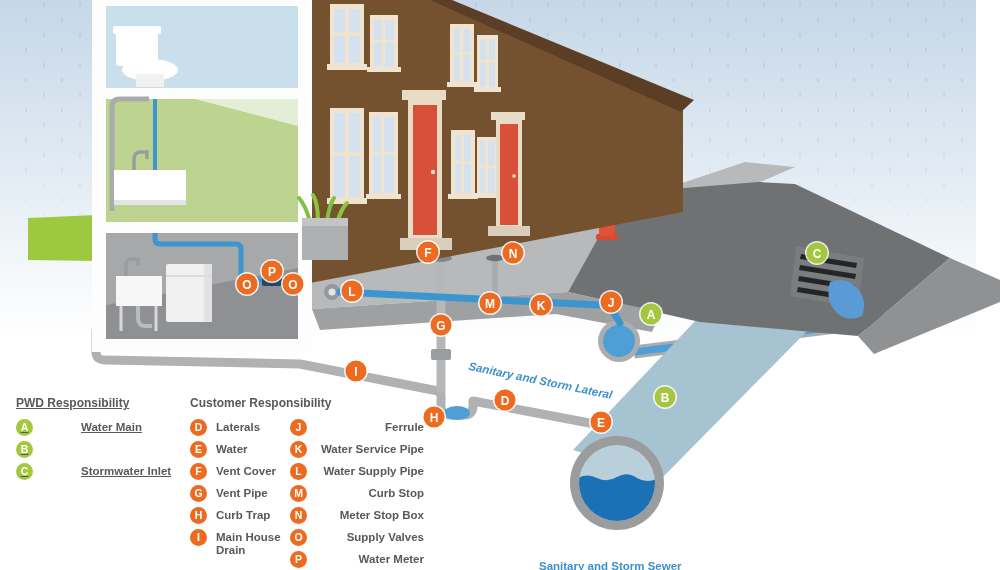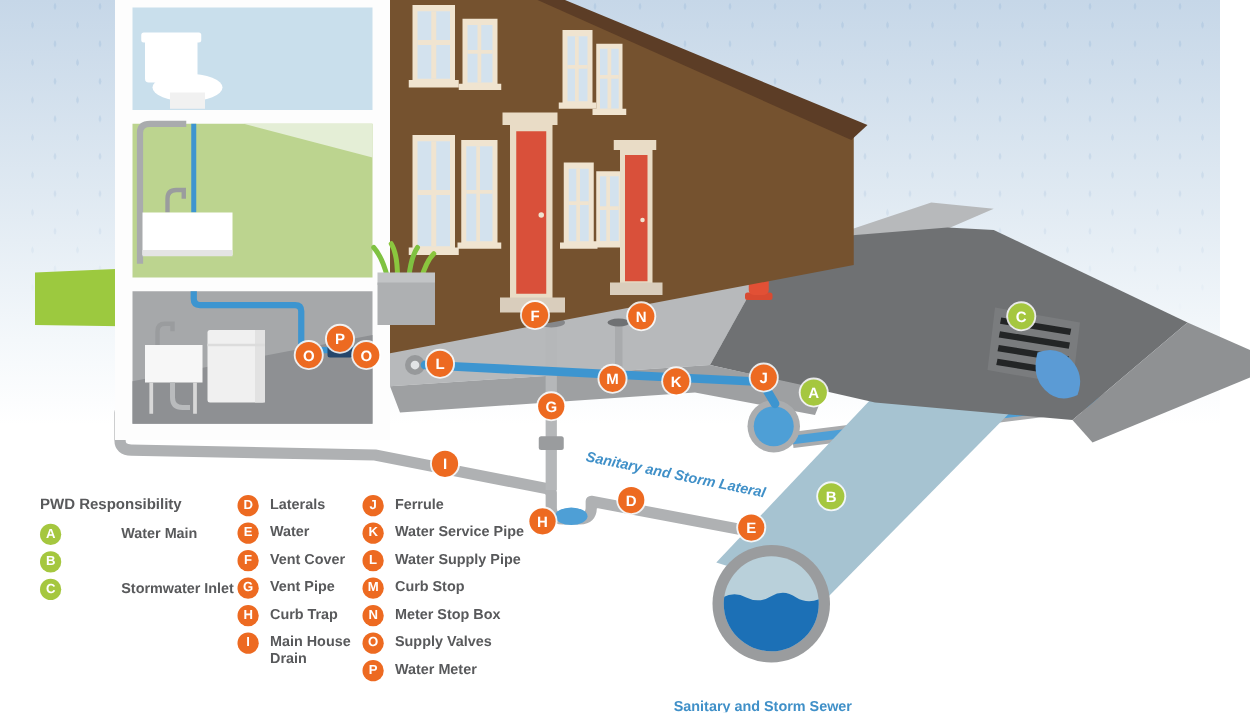--- a/index.html
+++ b/index.html
@@ -22,28 +22,28 @@
   
   .legend{position:absolute;color:var(--text,#58595B);z-index:25;}
   .legend .ltitle{font-size:12px;font-weight:bold;margin-bottom:9px;}
   .leg-item{display:flex;align-items:flex-start;margin-bottom:5px;}
   .leg-badge{flex:0 0 17px;width:17px;height:17px;border-radius:50%;color:#fff;
              font-size:10.5px;font-weight:bold;display:flex;align-items:center;
              justify-content:center;line-height:1;margin-right:9px;}
   .leg-badge.green{background:var(--green,#A5C73F);}
   .leg-badge.orange{background:var(--orange,#ED6A21);}
   .leg-label{font-size:11.5px;font-weight:bold;line-height:13px;padding-top:2px;}
-  #legend-pwd{left:32px;top:396px;width:160px;}
+  #legend-pwd{left:16px;top:396px;width:160px;text-decoration:underline;}
   #legend-pwd .leg-label{width:116px;margin-left:39px;}
   #legend-customer{left:190px;top:396px;}
   .leg-cols{display:flex;}
   .leg-col1{width:100px;}
   .leg-col1 .leg-label{width:66px;}
   .leg-col2{width:135px;}
-  .leg-col2 .leg-label{width:108px;}
+  .leg-col2 .leg-label{width:108px;text-align:right;}
 </style>
 </head>
 <body>
 
 <div id="stage">
 
   <svg id="art" width="1000" height="570" viewBox="0 0 1000 570">
     <defs>
       <linearGradient id="skyGrad" x1="0" y1="0" x2="0" y2="1">
         <stop offset="0" stop-color="#c6d7e8"></stop>
@@ -301,20 +301,21 @@
           <span class="leg-badge green">B</span>
         </div>
         <div class="leg-item">
           <span class="leg-badge green">C</span>
           <span class="leg-label">Stormwater Inlet</span>
         </div>
       </div>
   </div>
 
   <div class="legend" id="legend-customer">
+    <div class="ltitle">Customer Responsibility</div>
     <div class="leg-cols">
       <div class="leg-col1">
           <div class="leg-item">
             <span class="leg-badge orange">D</span>
             <span class="leg-label">Laterals</span>
           </div>
           <div class="leg-item">
             <span class="leg-badge orange">E</span>
             <span class="leg-label">Water</span>
           </div>

